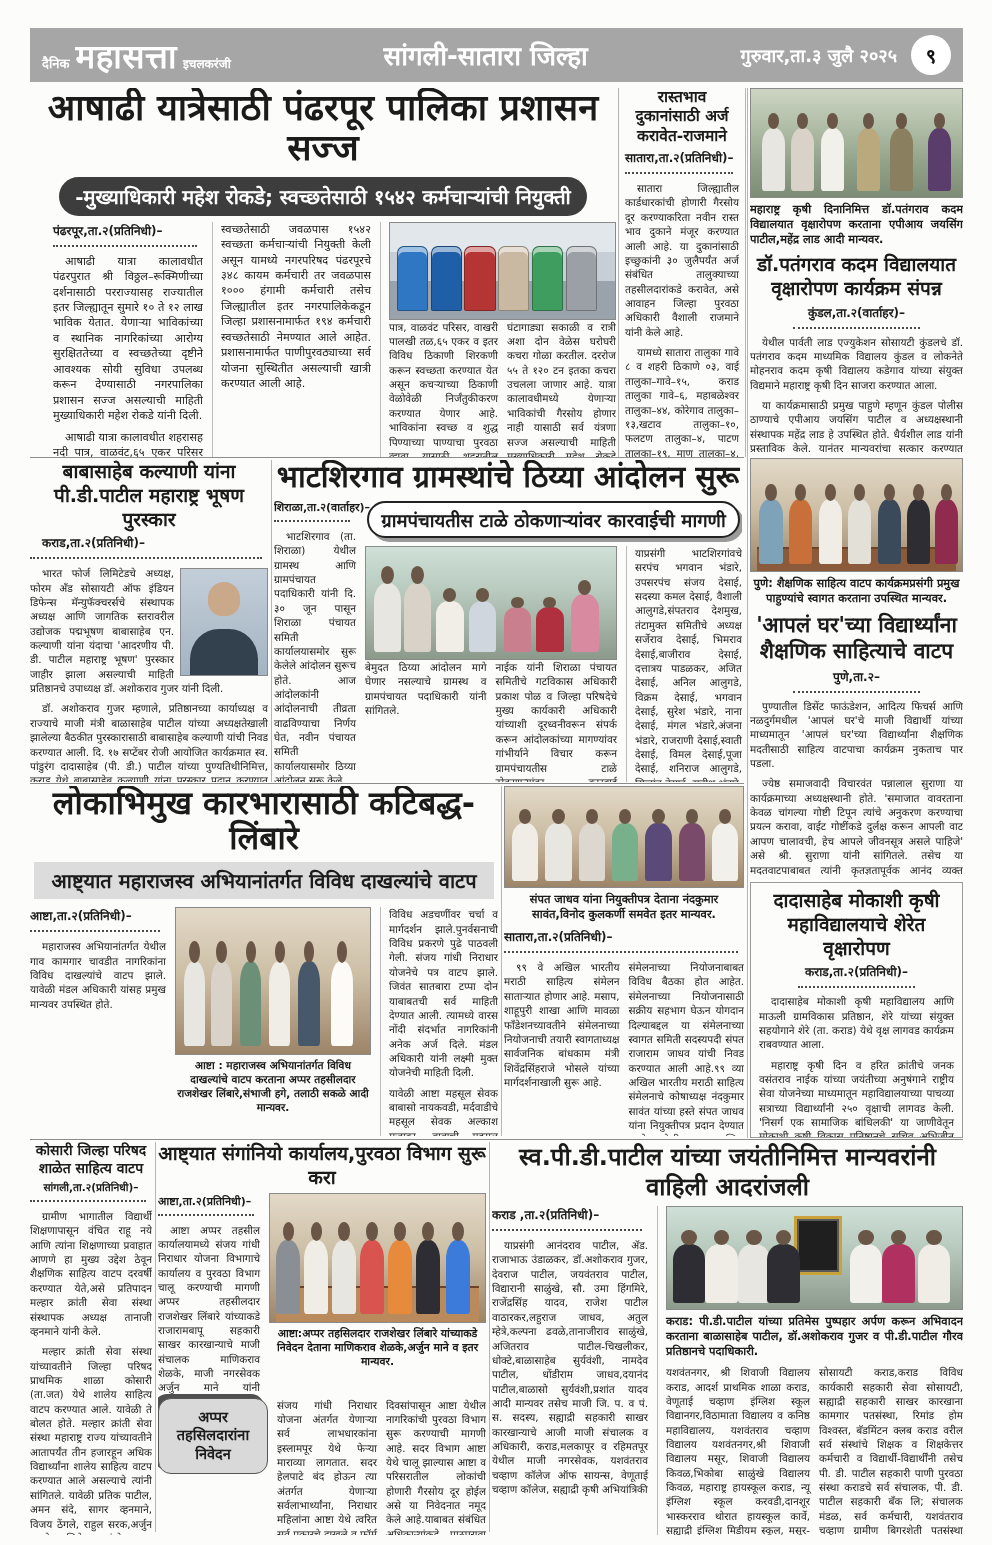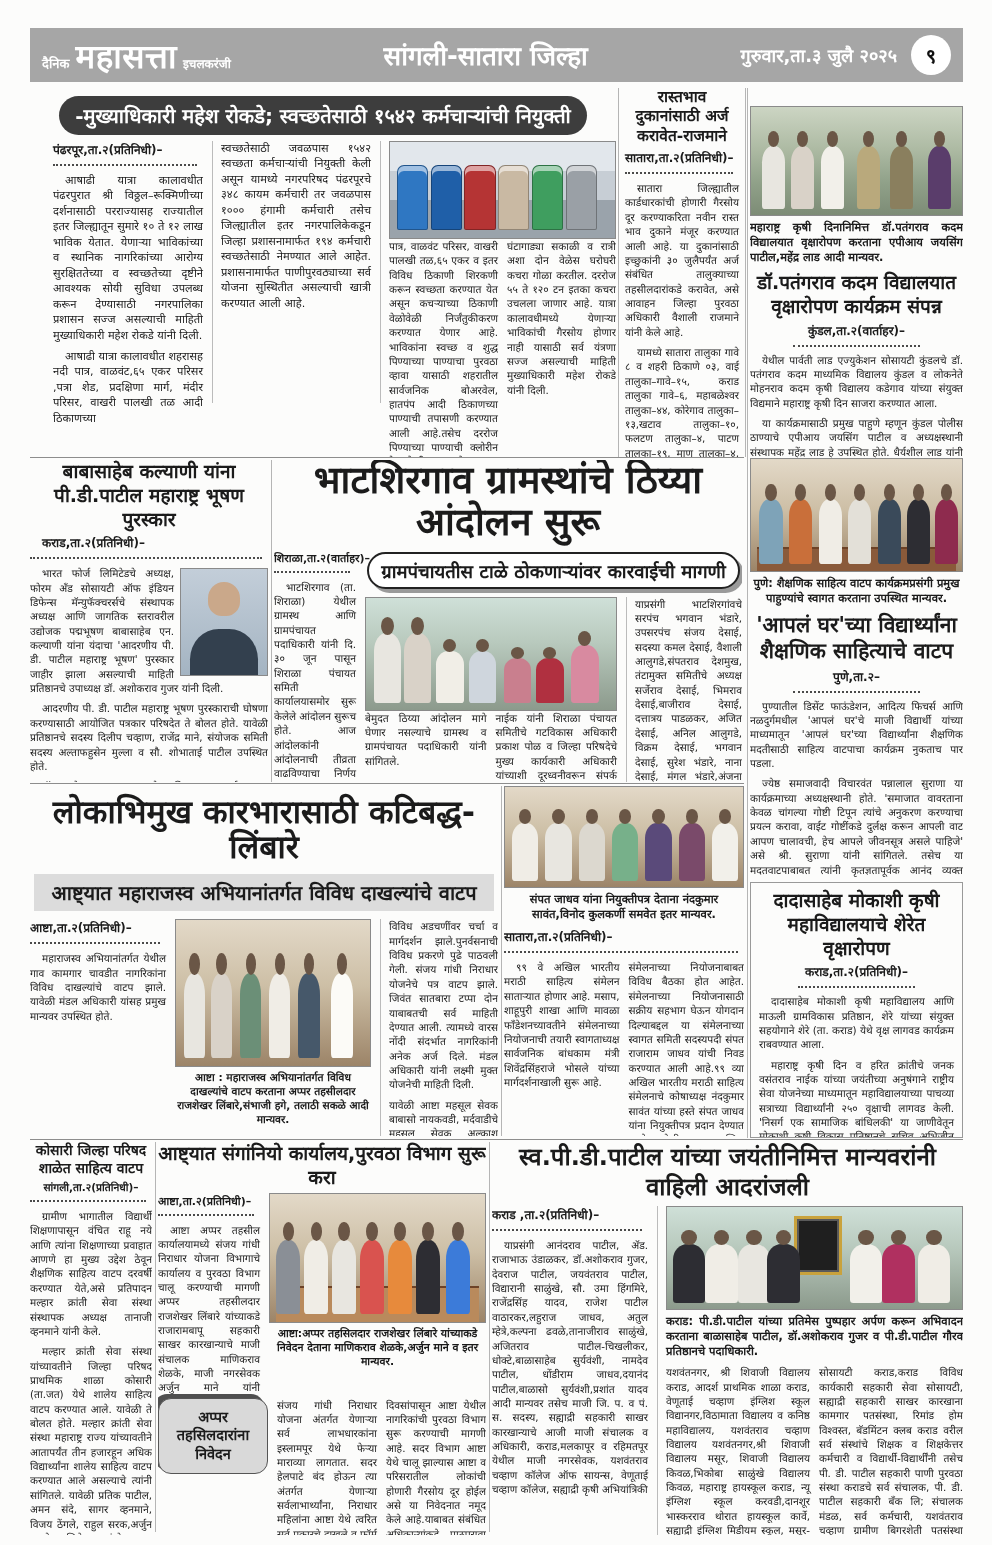--- a/index.html
+++ b/index.html
@@ -15,37 +15,37 @@
   .mh-city{font-size:12px;font-weight:bold;}
   .mh-edition{flex:1;text-align:center;font-size:26px;font-weight:bold;}
   .mh-date{font-size:18px;font-weight:bold;margin-right:14px;white-space:nowrap;}
   .mh-page{width:40px;height:40px;border-radius:50%;background:#fff;color:#111;flex:0 0 40px;
            display:flex;align-items:center;justify-content:center;font-size:20px;font-weight:bold;}
   
   .block{position:absolute;box-sizing:border-box;overflow:hidden;}
   #lead{left:30px;top:88px;width:586px;height:369px;}
   #rastbhav{left:618px;top:88px;width:128px;height:369px;border-left:1px solid #b5b5b5;
             border-right:1px solid #b5b5b5;padding:0 6px;}
-  #patangrao{left:750px;top:88px;width:213px;height:367px;margin-top:18px;}
+  #patangrao{left:750px;top:88px;width:213px;height:367px;}
   #kalyani{left:30px;top:460px;width:238px;height:322px;}
   #bhat{left:274px;top:460px;width:468px;height:322px;}
   #aapla{left:750px;top:458px;width:213px;height:420px;}
   #loka{left:30px;top:786px;width:468px;height:350px;}
   #sampat{left:504px;top:786px;width:240px;height:350px;}
   #mokashi{left:750px;top:882px;width:213px;height:256px;border:1px solid #999;padding:6px 8px;}
   #kosari{left:30px;top:1142px;width:122px;height:393px;}
   #sanganiyo{left:158px;top:1142px;width:328px;height:393px;}
   #pdp{left:492px;top:1142px;width:471px;height:393px;}
   
   .hrule{position:absolute;height:1px;background:#8d8d8d;}
   .vrule{position:absolute;width:1px;background:#b5b5b5;}
   
   .h-xl{font-size:36px;font-weight:800;line-height:1.12;text-align:center;margin:0;}
-  .h-lg{font-size:38px;font-weight:800;line-height:1.1;text-align:center;margin:0;}
-  .h-xl2{font-size:32px;font-weight:800;line-height:1.1;text-align:center;margin:9px;}
+  .h-lg{font-size:30px;font-weight:800;line-height:1.1;text-align:center;margin:0;}
+  .h-xl2{font-size:32px;font-weight:800;line-height:1.1;text-align:center;margin:0;}
   .h-md{font-weight:800;text-align:center;line-height:1.25;margin:0 0 3px;}
   .lead-sub{width:fit-content;max-width:96%;margin:8px auto 6px;background:var(--subhead-box,#3d3d3d);
             color:#fff;border-radius:26px;text-align:center;font-size:20px;font-weight:700;padding:6px 16px;}
   .box-sub{border:2px solid #222;border-radius:22px;box-shadow:4px 4px 0 #9a9a9a;
            background:#fff;font-size:18.5px;font-weight:800;text-align:center;
            padding:4px 10px;margin:2px 2px 8px;}
   .gray-sub{background:#dcdcdc;font-size:20px;font-weight:800;text-align:center;
             padding:5px 12px;margin:6px 4px 8px;}
   .dl{font-size:12px;font-weight:700;}
   .dl.ctr{text-align:center;}
@@ -98,20 +98,21 @@
       <span class="mh-daily">दैनिक</span>
       <span class="mh-brand">महासत्ता</span>
       <span class="mh-city">इचलकरंजी</span>
     </div>
     <div class="mh-edition">सांगली-सातारा जिल्हा</div>
     <div class="mh-date">गुरुवार,ता.३ जुलै २०२५</div>
     <div class="mh-page">९</div>
   </header>
 
   <section class="block" id="lead">
+    <h1 class="h-xl">आषाढी यात्रेसाठी पंढरपूर पालिका प्रशासन सज्ज</h1>
     <div class="lead-sub">-मुख्याधिकारी महेश रोकडे; स्वच्छतेसाठी १५४२ कर्मचाऱ्यांची नियुक्ती</div>
     <div class="cols" style="height:262px;margin-left:23px;">
       <div class="col" style="width:150px">
         <div class="dl">पंढरपूर,ता.२(प्रतिनिधी)–</div>
         <div class="dots"></div>
         <p class="body">आषाढी यात्रा कालावधीत पंढरपुरात श्री विठ्ठल–रूक्मिणीच्या दर्शनासाठी परराज्यासह राज्यातील इतर जिल्ह्यातून सुमारे १० ते १२ लाख भाविक येतात. येणाऱ्या भाविकांच्या व स्थानिक नागरिकांच्या आरोग्य सुरक्षिततेच्या व स्वच्छतेच्या दृष्टीने आवश्यक सोयी सुविधा उपलब्ध करून देण्यासाठी नगरपालिका प्रशासन सज्ज असल्याची माहिती मुख्याधिकारी महेश रोकडे यांनी दिली.</p>
         <p class="body">आषाढी यात्रा कालावधीत शहरासह नदी पात्र, वाळवंट,६५ एकर परिसर ,पत्रा शेड, प्रदक्षिणा मार्ग, मंदीर परिसर, वाखरी पालखी तळ आदी ठिकाणच्या</p>
       </div>
       <div class="col vr-l" style="width:150px">
         <p class="body ni">स्वच्छतेसाठी जवळपास १५४२ स्वच्छता कर्मचाऱ्यांची नियुक्ती केली असून यामध्ये नगरपरिषद पंढरपूरचे ३४८ कायम कर्मचारी तर जवळपास १००० हंगामी कर्मचारी तसेच जिल्ह्यातील इतर नगरपालिकेकडून जिल्हा प्रशासनामार्फत १९४ कर्मचारी स्वच्छतेसाठी नेमण्यात आले आहेत. प्रशासनामार्फत पाणीपुरवठ्याच्या सर्व योजना सुस्थितीत असल्याची खात्री करण्यात आली आहे.</p>
@@ -157,21 +158,20 @@
     <p class="body sm">येथील पार्वती लाड एज्युकेशन सोसायटी कुंडलचे डॉ. पतंगराव कदम माध्यमिक विद्यालय कुंडल व लोकनेते मोहनराव कदम कृषी विद्यालय कडेगाव यांच्या संयुक्त विद्यमाने महाराष्ट्र कृषी दिन साजरा करण्यात आला.</p>
     <p class="body sm">या कार्यक्रमासाठी प्रमुख पाहुणे म्हणून कुंडल पोलीस ठाण्याचे एपीआय जयसिंग पाटील व अध्यक्षस्थानी संस्थापक महेंद्र लाड हे उपस्थित होते. धैर्यशील लाड यांनी प्रस्ताविक केले. यानंतर मान्यवरांचा सत्कार करण्यात आला.प्रमुख पाहुणे श्री.पाटील यांनी कृषी दिनानिमित्त विद्यार्थ्यांचे प्रबोधन केले. त्यांनी शेतीमधील आधुनिक तंत्रज्ञान व पाण्याचा वापर यावर मार्गदर्शन केले. कृषीदिनानिमित्त मान्यवरांच्या हस्ते वृक्षारोपण करण्यात आले. आभार रोहित पवार यांनी मानले. या कार्यक्रमासाठी ग्रामपंचायत सदस्य हणमंत परळे, राहुल पवार,शुभांगी माळी,रेश्मा टेके,उमेश हुंडावळे, मुख्याध्यापिका कांचन बाबर, संतोष पवार,अनिल लाड व सर्व शिक्षक, शिक्षिका व सेवकवर्ग उपस्थित होते.</p>
   </section>
 
   <section class="block" id="kalyani">
     <h2 class="h-md" style="font-size:19px">बाबासाहेब कल्याणी यांना पी.डी.पाटील महाराष्ट्र भूषण पुरस्कार</h2>
     <div class="dl" style="margin-left:12px">कराड,ता.२(प्रतिनिधी)–</div>
     <div class="dots"></div>
     <div class="portrait" style="float:right;width:86px;height:106px;margin:2px 0 4px 6px"></div>
     <p class="body sm">भारत फोर्ज लिमिटेडचे अध्यक्ष, फोरम ॲंड सोसायटी ऑफ इंडियन डिफेन्स मॅन्युफॅक्चरर्सचे संस्थापक अध्यक्ष आणि जागतिक स्तरावरील उद्योजक पद्मभूषण बाबासाहेब एन. कल्याणी यांना यंदाचा 'आदरणीय पी. डी. पाटील महाराष्ट्र भूषण' पुरस्कार जाहीर झाला असल्याची माहिती प्रतिष्ठानचे उपाध्यक्ष डॉ. अशोकराव गुजर यांनी दिली.</p>
-    <p class="body sm">आदरणीय पी. डी. पाटील महाराष्ट्र भूषण पुरस्काराची घोषणा करण्यासाठी आयोजित पत्रकार परिषदेत ते बोलत होते. यावेळी प्रतिष्ठानचे सदस्य दिलीप चव्हाण, राजेंद्र माने, संयोजक समिती सदस्य अल्ताफहुसेन मुल्ला व सौ. शोभाताई पाटील उपस्थित होते.</p>
     <p class="body sm">डॉ. अशोकराव गुजर म्हणाले, प्रतिष्ठानच्या कार्याध्यक्ष व राज्याचे माजी मंत्री बाळासाहेब पाटील यांच्या अध्यक्षतेखाली झालेल्या बैठकीत पुरस्कारासाठी बाबासाहेब कल्याणी यांची निवड करण्यात आली. दि. १७ सप्टेंबर रोजी आयोजित कार्यक्रमात स्व. पांडुरंग दादासाहेब (पी. डी.) पाटील यांच्या पुण्यतिथीनिमित्त, कराड येथे बाबासाहेब कल्याणी यांना पुरस्कार प्रदान करण्यात येणार असून रुपये ५० हजार रोख, स्मृतीचिन्ह, शाल, श्रीफळ असे या पुरस्काराचे स्वरूप असल्याचे त्यांनी सांगितले.</p>
   </section>
 
   <section class="block" id="bhat">
     <h1 class="h-lg">भाटशिरगाव ग्रामस्थांचे ठिय्या आंदोलन सुरू</h1>
     <div class="cols" style="margin-top:6px;height:272px;">
       <div class="col" style="width:82px">
         <div class="dl" style="font-size:11px">शिराळा,ता.२(वार्ताहर)–</div>
         <div class="dots"></div>
         <p class="body sm">भाटशिरगाव (ता. शिराळा) येथील ग्रामस्थ आणि ग्रामपंचायत पदाधिकारी यांनी दि. ३० जून पासून शिराळा पंचायत समिती कार्यालयासमोर सुरू केलेले आंदोलन सुरूच होते. आज आंदोलकांनी आंदोलनाची तीव्रता वाढविण्याचा निर्णय घेत, नवीन पंचायत समिती कार्यालयासमोर ठिय्या आंदोलन सुरू केले.</p>

